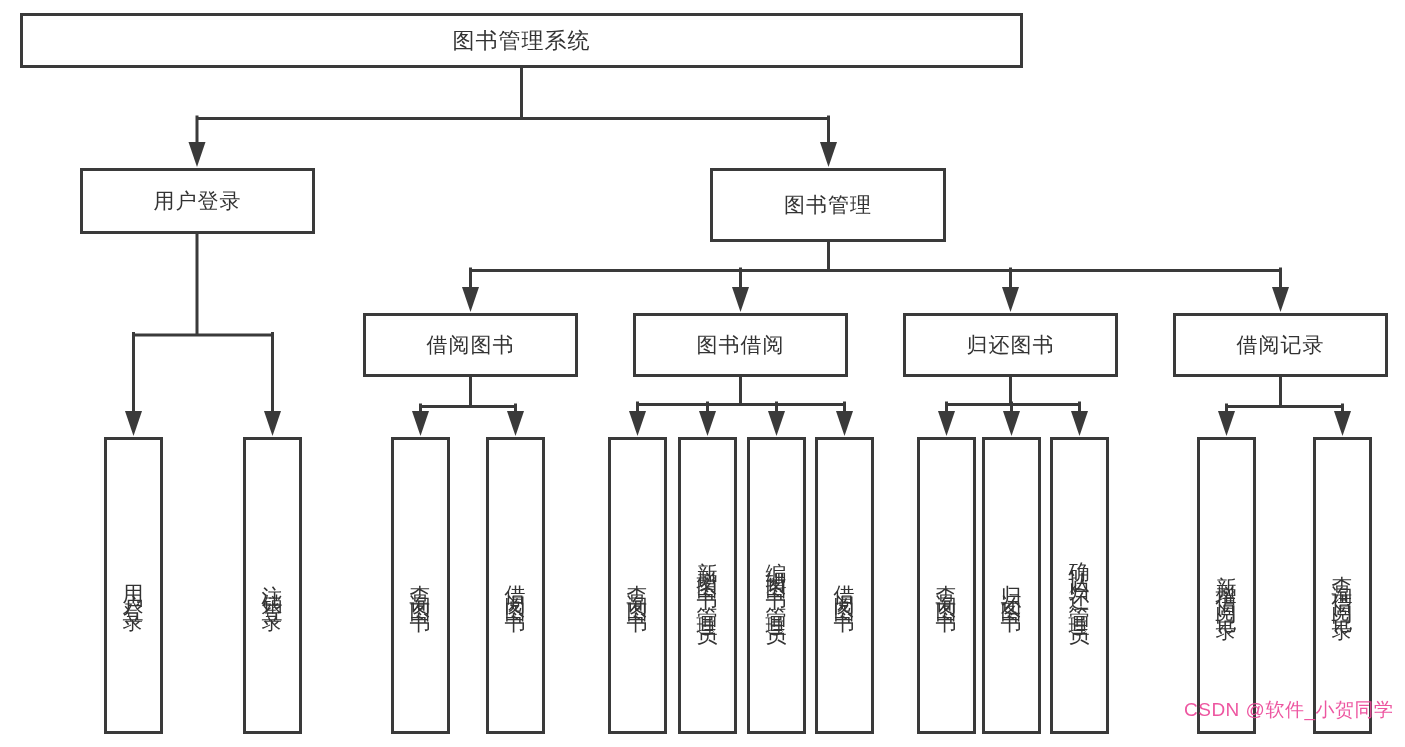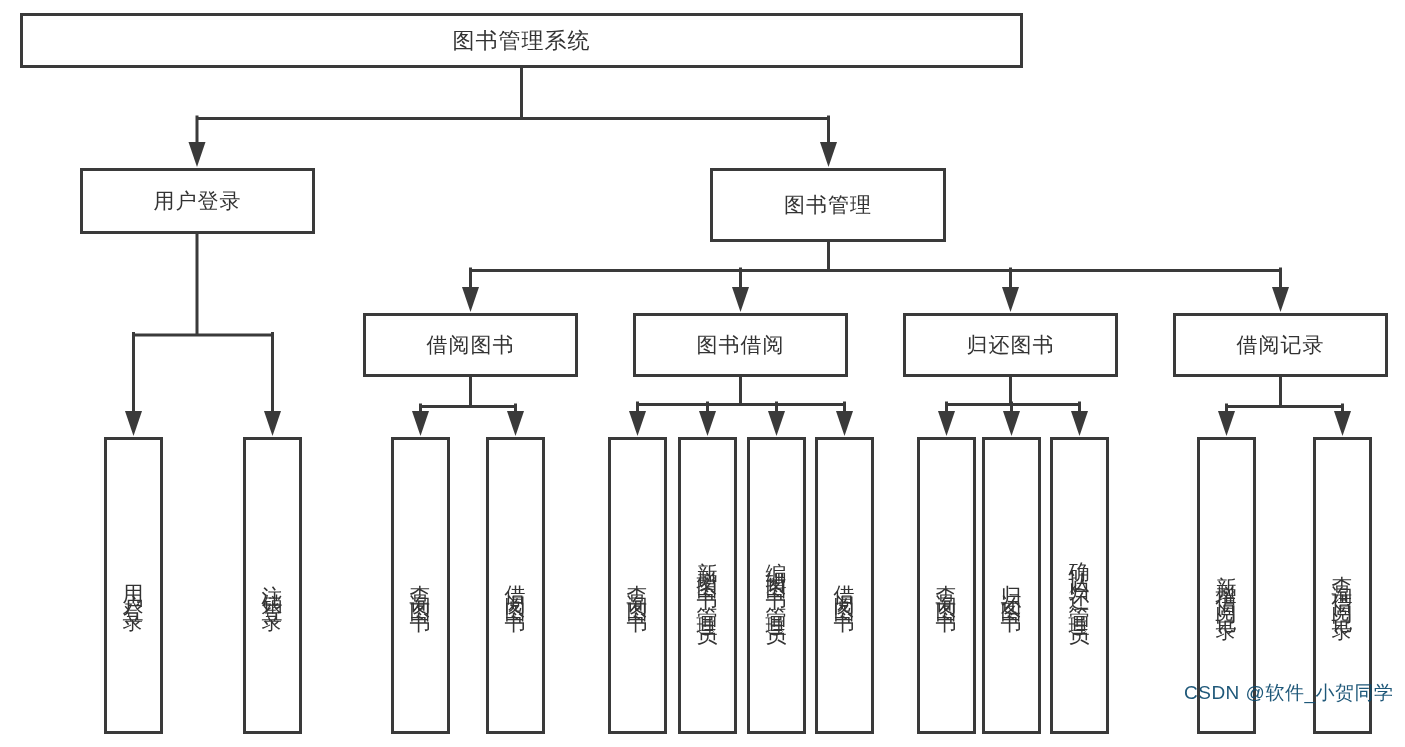--- a/index.html
+++ b/index.html
@@ -38,23 +38,23 @@
     writing-mode: vertical-rl;
     text-orientation: mixed;
     font-size: 21px;
     letter-spacing: 9px;
     line-height: 1.2;
     white-space: nowrap;
   }
   .watermark {
     position: absolute;
     left: 1184px;
-    top: 680px;
+    top: 697px;
     font-size: 19px;
-    color: #0c4a6e;
+    color: #ec4899;
     opacity: 0.92;
     z-index: 5;
     white-space: nowrap;
     letter-spacing: 0.5px;
   }
 </style>
 </head>
 <body>
 
 <div class="stage">

